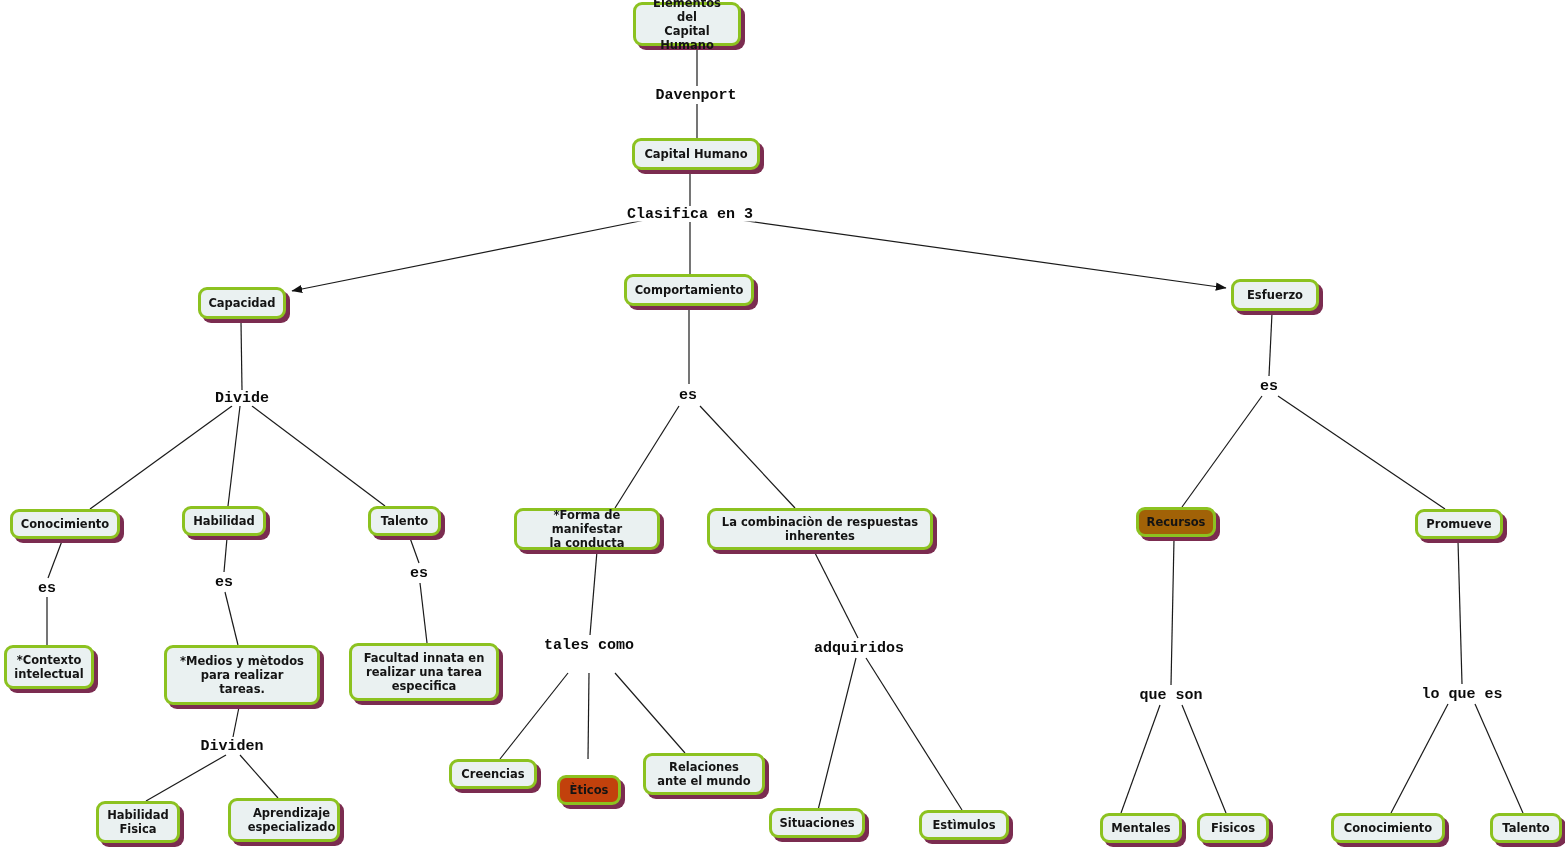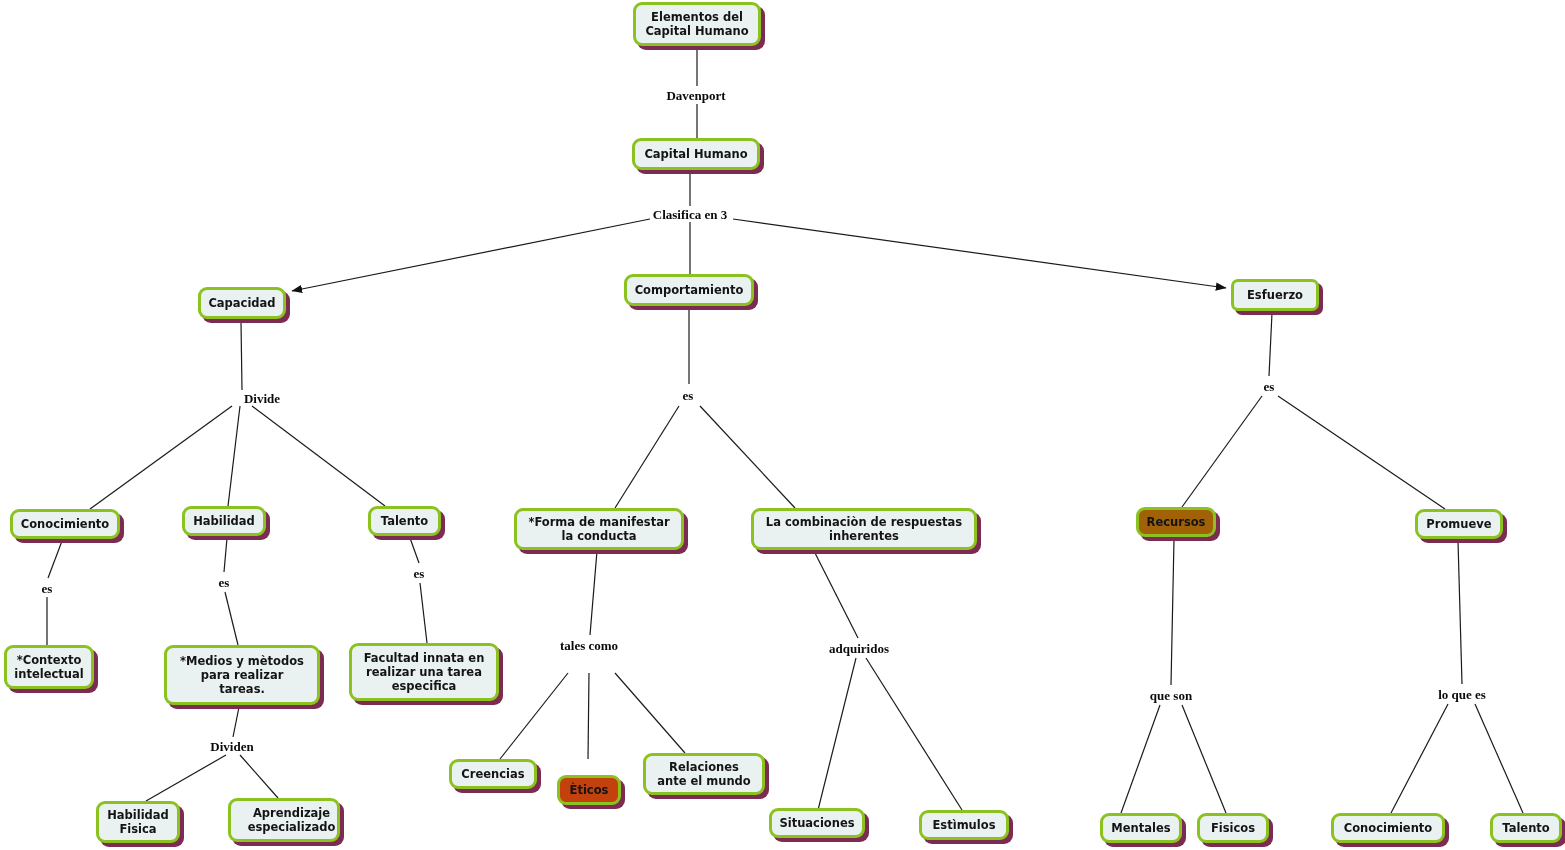--- a/index.html
+++ b/index.html
@@ -39,23 +39,23 @@
     font-weight: bold;
     font-size: 11.5px;
     line-height: 1.22;
     padding: 3px 8px;
     white-space: pre-line;
     z-index: 5;
   }
   .link-label {
     position: absolute;
     color: #0b0b0b;
-    font-family: Liberation Serif, serif;
+    font-family: Liberation Mono, monospace;
     font-weight: bold;
-    font-size: 13px;
+    font-size: 15px;
     line-height: 1;
     white-space: nowrap;
     transform: translate(-50%, -50%);
     background: #ffffff;
     padding: 0 2px;
     z-index: 6;
   }
 </style>
 </head>
 <body>
@@ -102,32 +102,32 @@
         <line x1="866" y1="658" x2="962" y2="810" stroke="#1a1a1a" stroke-width="1.2"></line>
         <line x1="1174" y1="539" x2="1171" y2="685" stroke="#1a1a1a" stroke-width="1.2"></line>
         <line x1="1160" y1="705" x2="1121" y2="813" stroke="#1a1a1a" stroke-width="1.2"></line>
         <line x1="1182" y1="705" x2="1226" y2="813" stroke="#1a1a1a" stroke-width="1.2"></line>
         <line x1="1458" y1="541" x2="1462" y2="684" stroke="#1a1a1a" stroke-width="1.2"></line>
         <line x1="1448" y1="704" x2="1391" y2="813" stroke="#1a1a1a" stroke-width="1.2"></line>
         <line x1="1475" y1="704" x2="1523" y2="813" stroke="#1a1a1a" stroke-width="1.2"></line>
       </g>
   </svg>
   <div id="nodes-group">
-      <div class="node" style="left: 633px; top: 2px; width: 128px; height: 44px; background: rgb(234, 241, 241); border-color: rgb(140, 194, 32); box-shadow: rgb(123, 44, 80) 4px 4px 0px 0px; color: rgb(20, 20, 20);">Elementos del
+      <div class="node" style="left: 633px; top: 2px; width: 108px; height: 44px; background: rgb(234, 241, 241); border-color: rgb(140, 194, 32); box-shadow: rgb(123, 44, 80) 4px 4px 0px 0px; color: rgb(20, 20, 20);">Elementos del
 Capital Humano</div>
       <div class="node" style="left: 632px; top: 138px; width: 128px; height: 32px; background: rgb(234, 241, 241); border-color: rgb(140, 194, 32); box-shadow: rgb(123, 44, 80) 4px 4px 0px 0px; color: rgb(20, 20, 20);">Capital Humano</div>
       <div class="node" style="left: 198px; top: 287px; width: 88px; height: 32px; background: rgb(234, 241, 241); border-color: rgb(140, 194, 32); box-shadow: rgb(123, 44, 80) 4px 4px 0px 0px; color: rgb(20, 20, 20);">Capacidad</div>
       <div class="node" style="left: 624px; top: 274px; width: 130px; height: 32px; background: rgb(234, 241, 241); border-color: rgb(140, 194, 32); box-shadow: rgb(123, 44, 80) 4px 4px 0px 0px; color: rgb(20, 20, 20);">Comportamiento</div>
-      <div class="node" style="left: 1231px; top: 279px; width: 88px; height: 32px; background: rgb(234, 241, 241); border-color: rgb(140, 194, 32); box-shadow: rgb(123, 44, 80) 4px 4px 0px 0px; color: rgb(20, 20, 20); border-radius: 7px;">Esfuerzo</div>
+      <div class="node" style="left: 1231px; top: 279px; width: 88px; height: 32px; background: rgb(234, 241, 241); border-color: rgb(140, 194, 32); box-shadow: rgb(123, 44, 80) 4px 4px 0px 0px; color: rgb(20, 20, 20);">Esfuerzo</div>
       <div class="node" style="left: 10px; top: 509px; width: 110px; height: 30px; background: rgb(234, 241, 241); border-color: rgb(140, 194, 32); box-shadow: rgb(123, 44, 80) 4px 4px 0px 0px; color: rgb(20, 20, 20);">Conocimiento</div>
       <div class="node" style="left: 182px; top: 506px; width: 84px; height: 30px; background: rgb(234, 241, 241); border-color: rgb(140, 194, 32); box-shadow: rgb(123, 44, 80) 4px 4px 0px 0px; color: rgb(20, 20, 20);">Habilidad</div>
       <div class="node" style="left: 368px; top: 506px; width: 73px; height: 30px; background: rgb(234, 241, 241); border-color: rgb(140, 194, 32); box-shadow: rgb(123, 44, 80) 4px 4px 0px 0px; color: rgb(20, 20, 20);">Talento</div>
-      <div class="node" style="left: 514px; top: 508px; width: 170px; height: 42px; background: rgb(234, 241, 241); border-color: rgb(140, 194, 32); box-shadow: rgb(123, 44, 80) 4px 4px 0px 0px; color: rgb(20, 20, 20);">*Forma de manifestar
+      <div class="node" style="left: 514px; top: 508px; width: 146px; height: 42px; background: rgb(234, 241, 241); border-color: rgb(140, 194, 32); box-shadow: rgb(123, 44, 80) 4px 4px 0px 0px; color: rgb(20, 20, 20);">*Forma de manifestar
 la conducta</div>
-      <div class="node" style="left: 707px; top: 508px; width: 226px; height: 42px; background: rgb(234, 241, 241); border-color: rgb(140, 194, 32); box-shadow: rgb(123, 44, 80) 4px 4px 0px 0px; color: rgb(20, 20, 20); margin-left: 44px;">La combinaciòn de respuestas
+      <div class="node" style="left: 707px; top: 508px; width: 226px; height: 42px; background: rgb(234, 241, 241); border-color: rgb(140, 194, 32); box-shadow: rgb(123, 44, 80) 4px 4px 0px 0px; color: rgb(20, 20, 20);">La combinaciòn de respuestas
 inherentes</div>
       <div class="node" style="left: 1136px; top: 507px; width: 80px; height: 30px; background: #a16207; border-color: rgb(140, 194, 32); box-shadow: rgb(123, 44, 80) 4px 4px 0px 0px; color: rgb(20, 20, 20);">Recursos</div>
       <div class="node" style="left: 1415px; top: 509px; width: 88px; height: 30px; background: rgb(234, 241, 241); border-color: rgb(140, 194, 32); box-shadow: rgb(123, 44, 80) 4px 4px 0px 0px; color: rgb(20, 20, 20);">Promueve</div>
       <div class="node" style="left: 4px; top: 645px; width: 90px; height: 44px; background: rgb(234, 241, 241); border-color: rgb(140, 194, 32); box-shadow: rgb(123, 44, 80) 4px 4px 0px 0px; color: rgb(20, 20, 20);">*Contexto
 intelectual</div>
       <div class="node" style="left: 164px; top: 645px; width: 156px; height: 60px; background: rgb(234, 241, 241); border-color: rgb(140, 194, 32); box-shadow: rgb(123, 44, 80) 4px 4px 0px 0px; color: rgb(20, 20, 20);">*Medios y mètodos
 para realizar
 tareas.</div>
       <div class="node" style="left: 349px; top: 643px; width: 150px; height: 58px; background: rgb(234, 241, 241); border-color: rgb(140, 194, 32); box-shadow: rgb(123, 44, 80) 4px 4px 0px 0px; color: rgb(20, 20, 20);">Facultad innata en
 realizar una tarea
@@ -143,21 +143,21 @@
       <div class="node" style="left: 228px; top: 798px; width: 112px; height: 44px; background: rgb(234, 241, 241); border-color: rgb(140, 194, 32); box-shadow: rgb(123, 44, 80) 4px 4px 0px 0px; color: rgb(20, 20, 20); padding-left: 23px;">Aprendizaje
 especializado</div>
       <div class="node" style="left: 1077px; top: 813px; width: 82px; height: 30px; background: rgb(234, 241, 241); border-color: rgb(140, 194, 32); box-shadow: rgb(123, 44, 80) 4px 4px 0px 0px; color: rgb(20, 20, 20); margin-left: 23px;">Mentales</div>
       <div class="node" style="left: 1197px; top: 813px; width: 72px; height: 30px; background: rgb(234, 241, 241); border-color: rgb(140, 194, 32); box-shadow: rgb(123, 44, 80) 4px 4px 0px 0px; color: rgb(20, 20, 20);">Fisicos</div>
       <div class="node" style="left: 1331px; top: 813px; width: 114px; height: 30px; background: rgb(234, 241, 241); border-color: rgb(140, 194, 32); box-shadow: rgb(123, 44, 80) 4px 4px 0px 0px; color: rgb(20, 20, 20);">Conocimiento</div>
       <div class="node" style="left: 1490px; top: 813px; width: 72px; height: 30px; background: rgb(234, 241, 241); border-color: rgb(140, 194, 32); box-shadow: rgb(123, 44, 80) 4px 4px 0px 0px; color: rgb(20, 20, 20);">Talento</div>
     </div>
   <div id="labels-group">
       <span class="link-label" style="left: 696px; top: 95px;">Davenport</span>
       <span class="link-label" style="left: 690px; top: 214px;">Clasifica en 3</span>
-      <span class="link-label" style="left: 242px; top: 398px; margin-left: 20px;">Divide</span>
+      <span class="link-label" style="left: 242px; top: 398px;">Divide</span>
       <span class="link-label" style="left: 688px; top: 395px;">es</span>
       <span class="link-label" style="left: 1269px; top: 386px;">es</span>
       <span class="link-label" style="left: 47px; top: 588px;">es</span>
       <span class="link-label" style="left: 224px; top: 582px;">es</span>
       <span class="link-label" style="left: 419px; top: 573px;">es</span>
       <span class="link-label" style="left: 589px; top: 645px;">tales como</span>
       <span class="link-label" style="left: 859px; top: 648px;">adquiridos</span>
       <span class="link-label" style="left: 1171px; top: 695px;">que son</span>
       <span class="link-label" style="left: 1462px; top: 694px;">lo que es</span>
       <span class="link-label" style="left: 232px; top: 746px;">Dividen</span>

